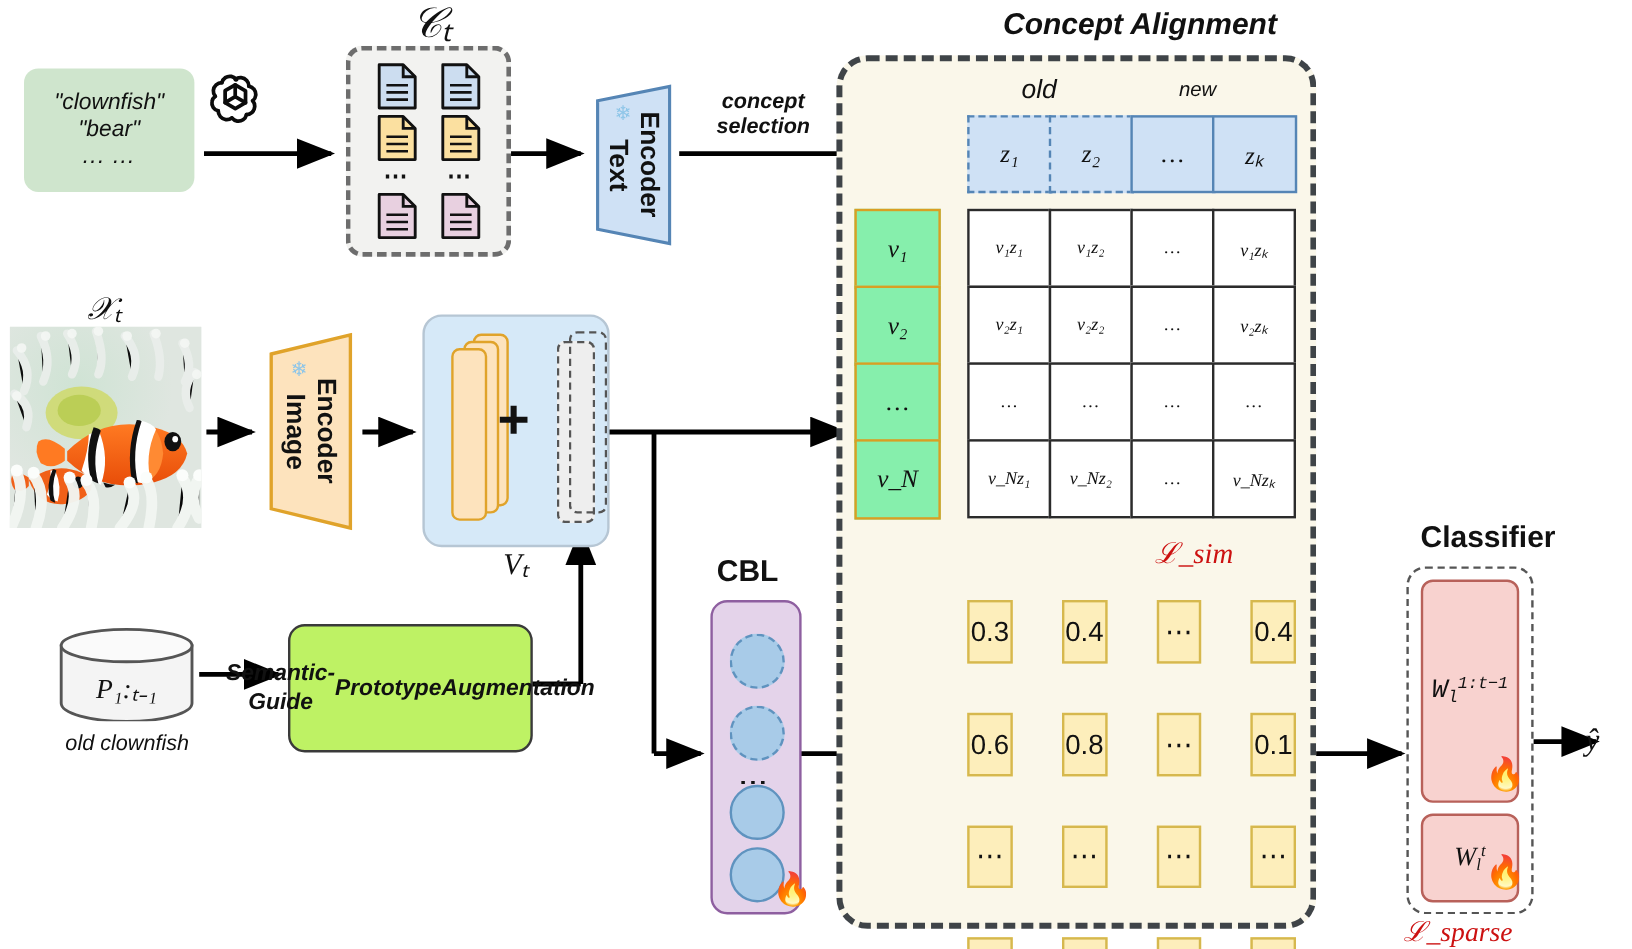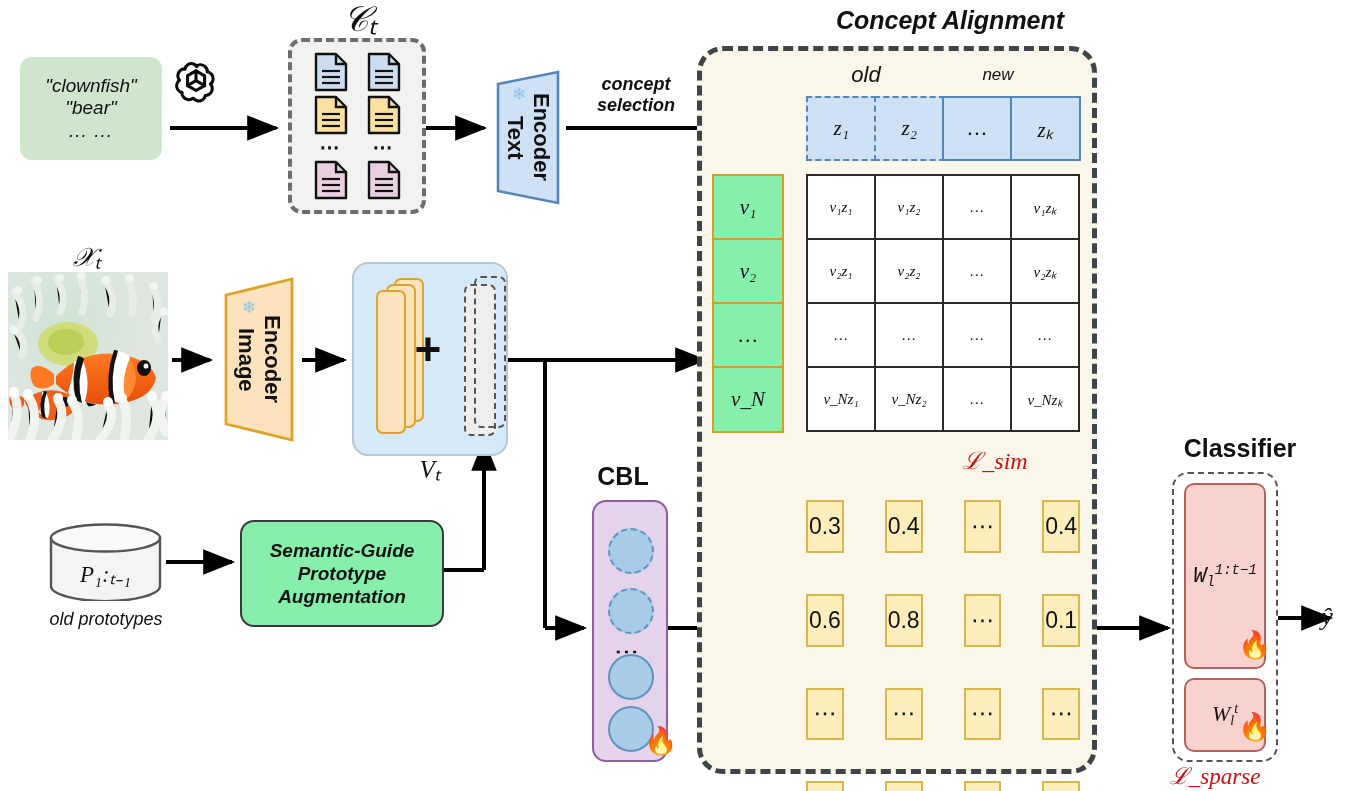--- a/index.html
+++ b/index.html
@@ -62,22 +62,22 @@
       border:2.5px dashed #555;border-radius:7px;}
   #vt-dashcard2{left:474px;top:276px;width:28px;height:148px;background:transparent;
       border:2.5px dashed #555;border-radius:7px;}
 
   
   #cyl{left:48px;top:523px;width:115px;height:78px;}
   #cyl-label{left:40px;top:606px;width:132px;height:26px;font-size:18px;font-style:italic;}
   #cyl-text{position:absolute;left:0;top:26px;width:115px;height:48px;font-size:23px;}
 
   
-  #sgpa{left:240px;top:520px;width:200px;height:103px;background:#86efac;
-      border:2.5px solid #3a3a3a;border-radius:14px;flex-direction:column;}
+  #sgpa{left:240px;top:520px;width:200px;height:103px;background:#bef264;
+      border:2.5px solid #3a3a3a;border-radius:14px;}
   #sgpa div{font-weight:bold;font-style:italic;font-size:19px;line-height:1.22;}
 
   
   #cbl-label{left:588px;top:461px;width:70px;height:30px;font-size:25px;font-weight:bold;}
   #cbl-box{left:592px;top:500px;width:72px;height:258px;background:#e4d3ea;
       border:2.5px solid #8e5fa0;border-radius:14px;}
   .cbl-node{position:absolute;left:14px;width:42px;height:42px;border-radius:50%;
       background:#a8cbe8;}
   .cbl-node.old{border:2.5px dashed #5f93bf;}
   .cbl-node.new{border:2.5px solid #5f93bf;}
@@ -398,21 +398,21 @@
 <div id="vt-dashcard2" class="abs"></div>
 <div id="vt-label" class="abs ctr mathi">Vₜ</div>
 
 <div id="cyl" class="abs">
   <svg width="115" height="78" viewBox="0 0 115 78" style="position:absolute;left:0;top:0;">
     <path d="M3 15 v48 a54 15 0 0 0 109 0 v-48z" fill="#f4f4f4" stroke="#555" stroke-width="2.4"></path>
     <ellipse cx="57.5" cy="15" rx="54.5" ry="13.5" fill="#fafafa" stroke="#555" stroke-width="2.4"></ellipse>
   </svg>
   <div id="cyl-text" class="ctr mathi">P₁:ₜ₋₁</div>
 </div>
-<div id="cyl-label" class="abs ctr">old prototypes</div>
+<div id="cyl-label" class="abs ctr">old clownfish</div>
 
 <div id="sgpa" class="abs ctr">
   <div>Semantic-Guide</div>
   <div>Prototype</div>
   <div>Augmentation</div>
 </div>
 
 <div id="cbl-label" class="abs ctr">CBL</div>
 <div id="cbl-box" class="abs">
   <div class="cbl-node old" style="top:26px;"></div>

